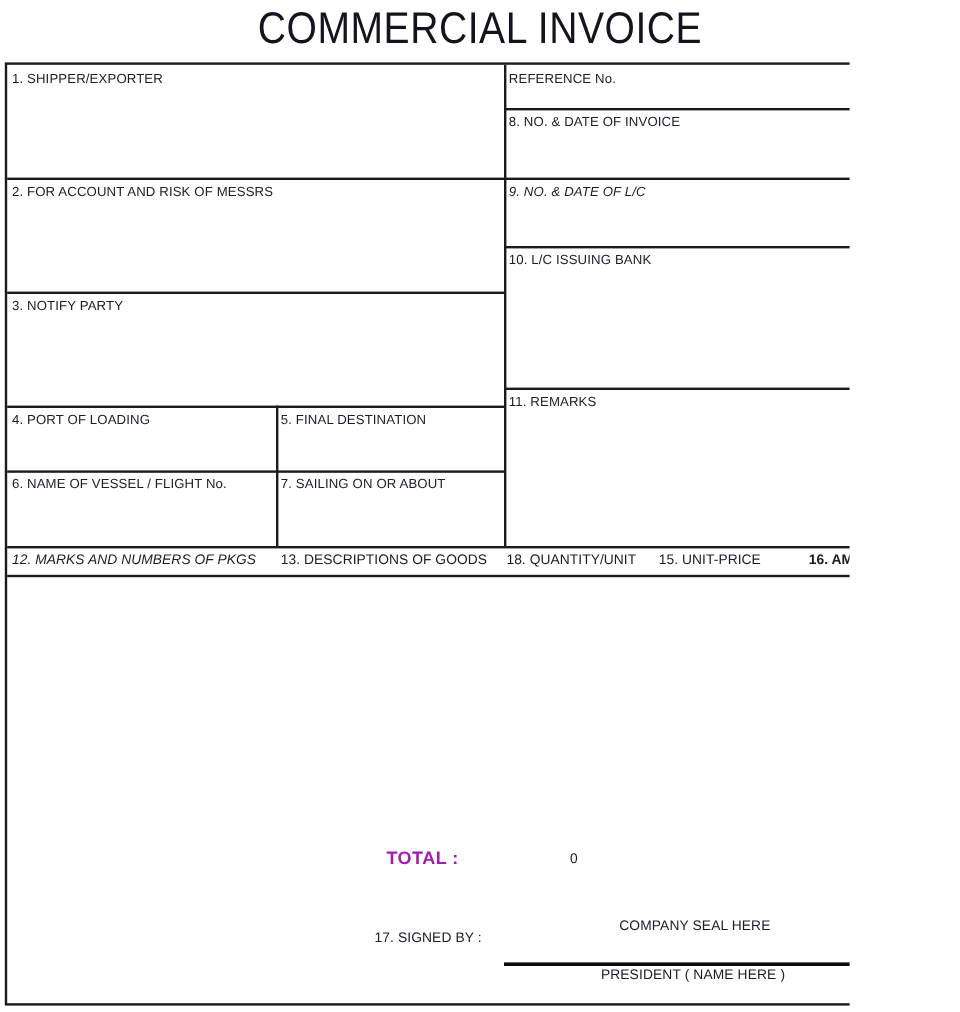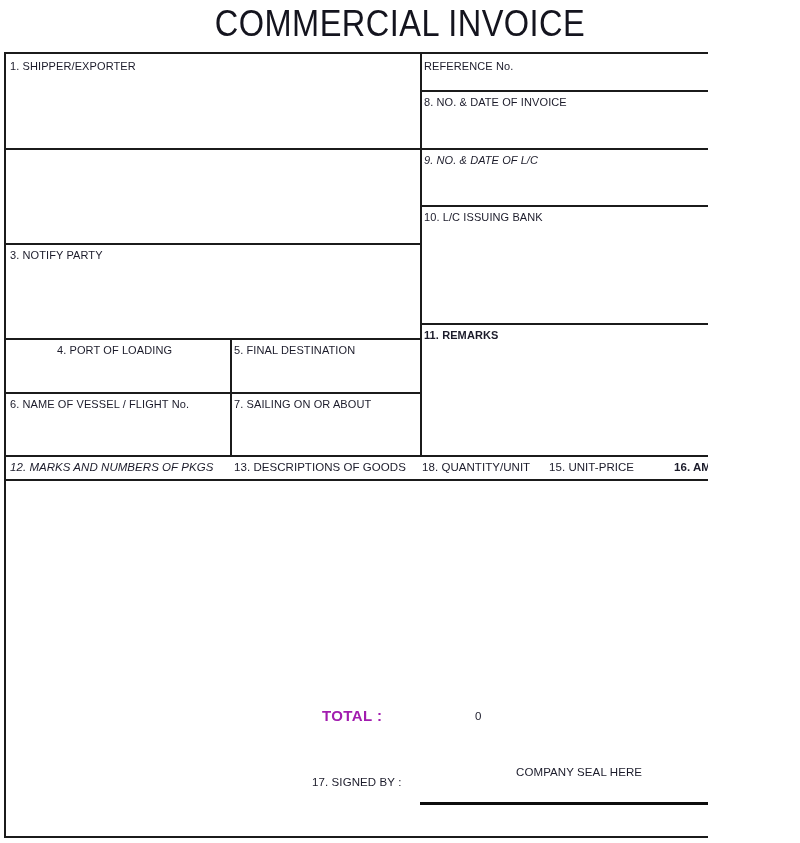--- a/index.html
+++ b/index.html
@@ -157,26 +157,27 @@
 
     <div class="hline" style="left:0; top:401px; width:782px;"></div>
     <div class="hline" style="left:0; top:425px; width:782px;"></div>
 
     <div class="vline" style="left:414px; top:0;     height:401px;"></div>
     <div class="vline" style="left:224px; top:284px; height:117px;"></div>
 
     <div class="cell-label" style="left:4px; top:5px;">1. SHIPPER/EXPORTER</div>
     <div class="fill-area" style="left:4px; top:22px; width:406px; height:70px;"></div>
 
+    <div class="cell-label" style="left:4px; top:99px;">2. FOR ACCOUNT AND RISK OF MESSRS</div>
     <div class="fill-area" style="left:4px; top:116px; width:406px; height:70px;"></div>
 
     <div class="cell-label" style="left:4px; top:194px;">3. NOTIFY PARTY</div>
     <div class="fill-area" style="left:4px; top:211px; width:406px; height:70px;"></div>
 
-    <div class="cell-label" style="left:4px; top:289px;margin-left:47px;">4. PORT OF LOADING</div>
+    <div class="cell-label" style="left:4px; top:289px;">4. PORT OF LOADING</div>
     <div class="fill-area" style="left:4px; top:306px; width:216px; height:29px;"></div>
 
     <div class="cell-label" style="left:228px; top:289px;">5. FINAL DESTINATION</div>
     <div class="fill-area" style="left:228px; top:306px; width:182px; height:29px;"></div>
 
     <div class="cell-label" style="left:4px; top:343px;">6. NAME OF VESSEL / FLIGHT No.</div>
     <div class="fill-area" style="left:4px; top:360px; width:216px; height:38px;"></div>
 
     <div class="cell-label" style="left:228px; top:343px;">7. SAILING ON OR ABOUT</div>
     <div class="fill-area" style="left:228px; top:360px; width:182px; height:38px;"></div>
@@ -186,37 +187,38 @@
 
     <div class="cell-label" style="left:418px; top:41px;">8. NO.  &amp; DATE OF INVOICE</div>
     <div class="fill-area" style="left:418px; top:58px; width:360px; height:33px;"></div>
 
     <div class="cell-label" style="left:418px; top:99px;font-style:italic;">9. NO. &amp; DATE OF L/C</div>
     <div class="fill-area" style="left:418px; top:116px; width:360px; height:32px;"></div>
 
     <div class="cell-label" style="left:418px; top:156px;">10. L/C ISSUING BANK</div>
     <div class="fill-area" style="left:418px; top:173px; width:360px; height:93px;"></div>
 
-    <div class="cell-label" style="left:418px; top:274px;font-weight:bold;">11. REMARKS</div>
+    <div class="cell-label" style="left:418px; top:274px;">11. REMARKS</div>
     <div class="fill-area" style="left:418px; top:291px; width:360px; height:108px;"></div>
 
     <div class="col-header" style="left:4px; top:406px;font-style:italic;">12. MARKS AND NUMBERS OF PKGS</div>
     <div class="col-header" style="left:228px; top:406px;">13. DESCRIPTIONS OF GOODS</div>
     <div class="col-header" style="left:416px; top:406px;">18. QUANTITY/UNIT</div>
     <div class="col-header" style="left:543px; top:406px;">15. UNIT-PRICE</div>
     <div class="col-header" style="left:668px; top:406px;font-weight:bold;">16. AMOUNT</div>
 
     <div class="fill-area" style="left:0; top:427px; width:782px; height:225px;"></div>
 
     <div class="total-label" style="left:316px; top:653px;">TOTAL :</div>
     <div class="total-value" style="left:469px; top:656px;">0</div>
     <div class="total-value" style="left:723px; top:656px;">0</div>
 
     <div class="seal-text" style="left:510px; top:712px;">COMPANY SEAL HERE</div>
 
     <div class="signed-label" style="left:306px; top:722px;">17. SIGNED BY :</div>
 
     <div class="sign-rule" style="left:414px; top:748px; width:315px;"></div>
 
+    <div class="president-text" style="left:414px; top:753px; width:315px;">PRESIDENT ( NAME HERE )</div>
 
   </div>
 
 </div>
 
 </body></html>

